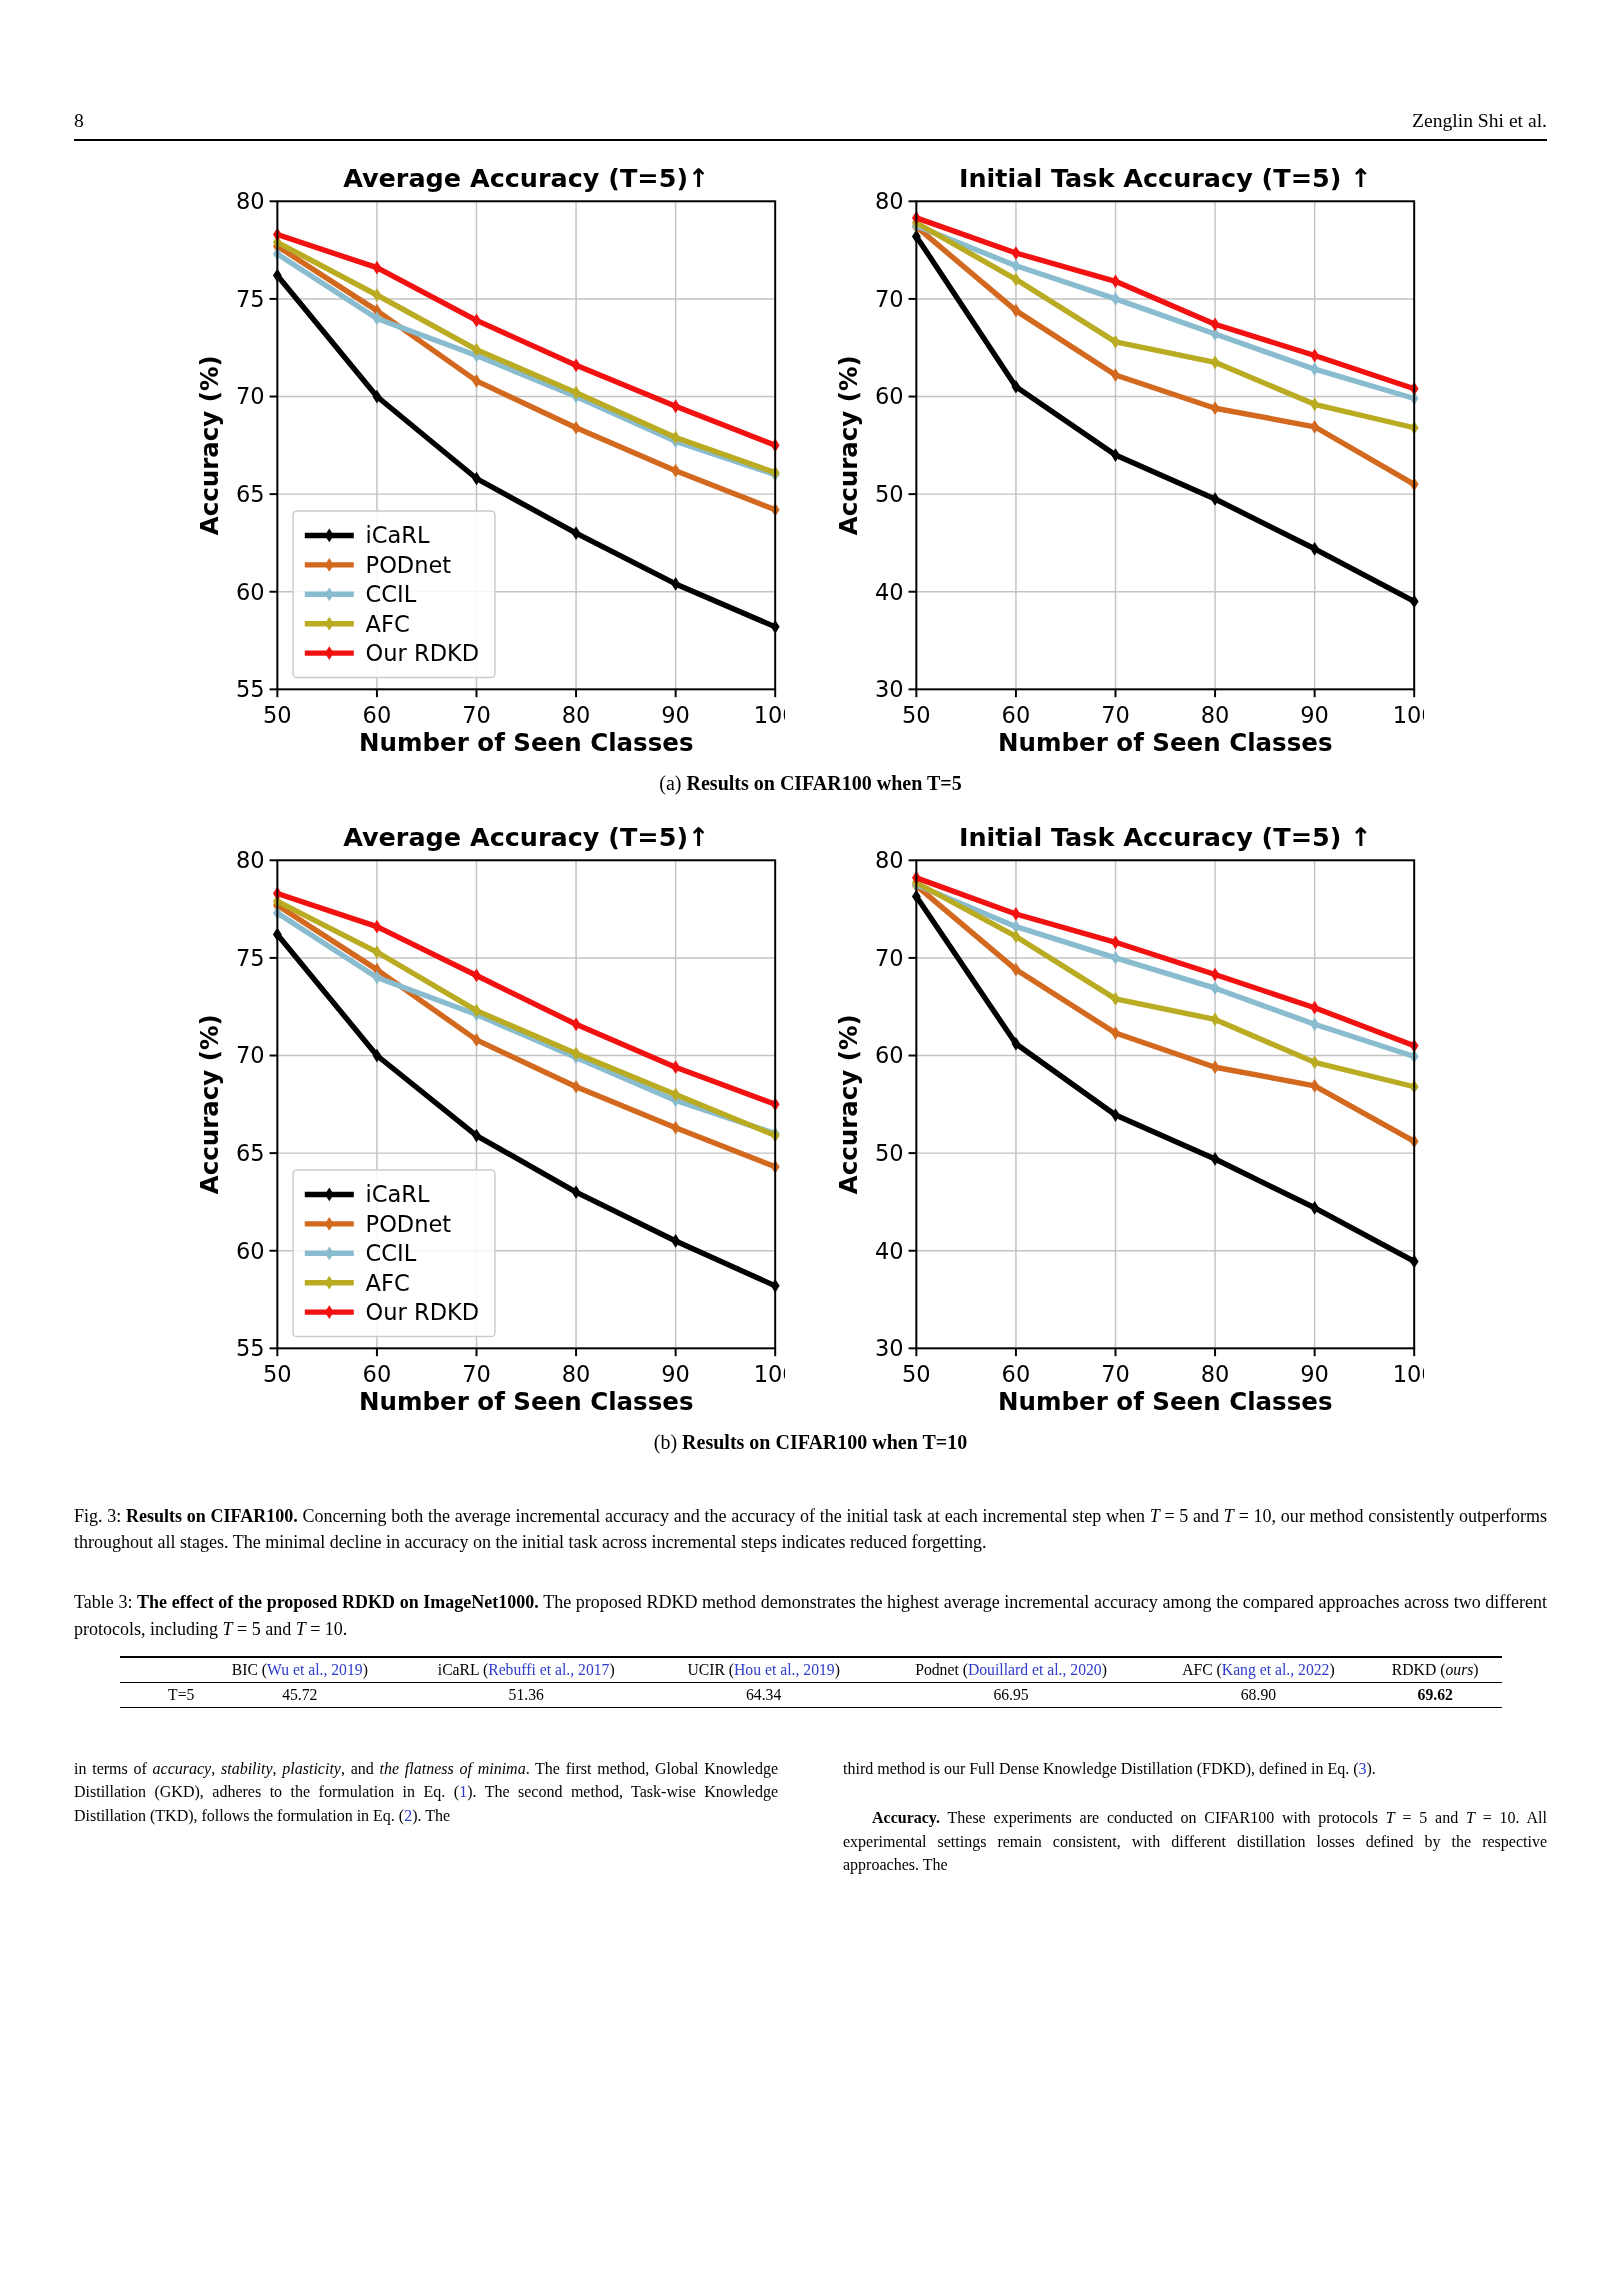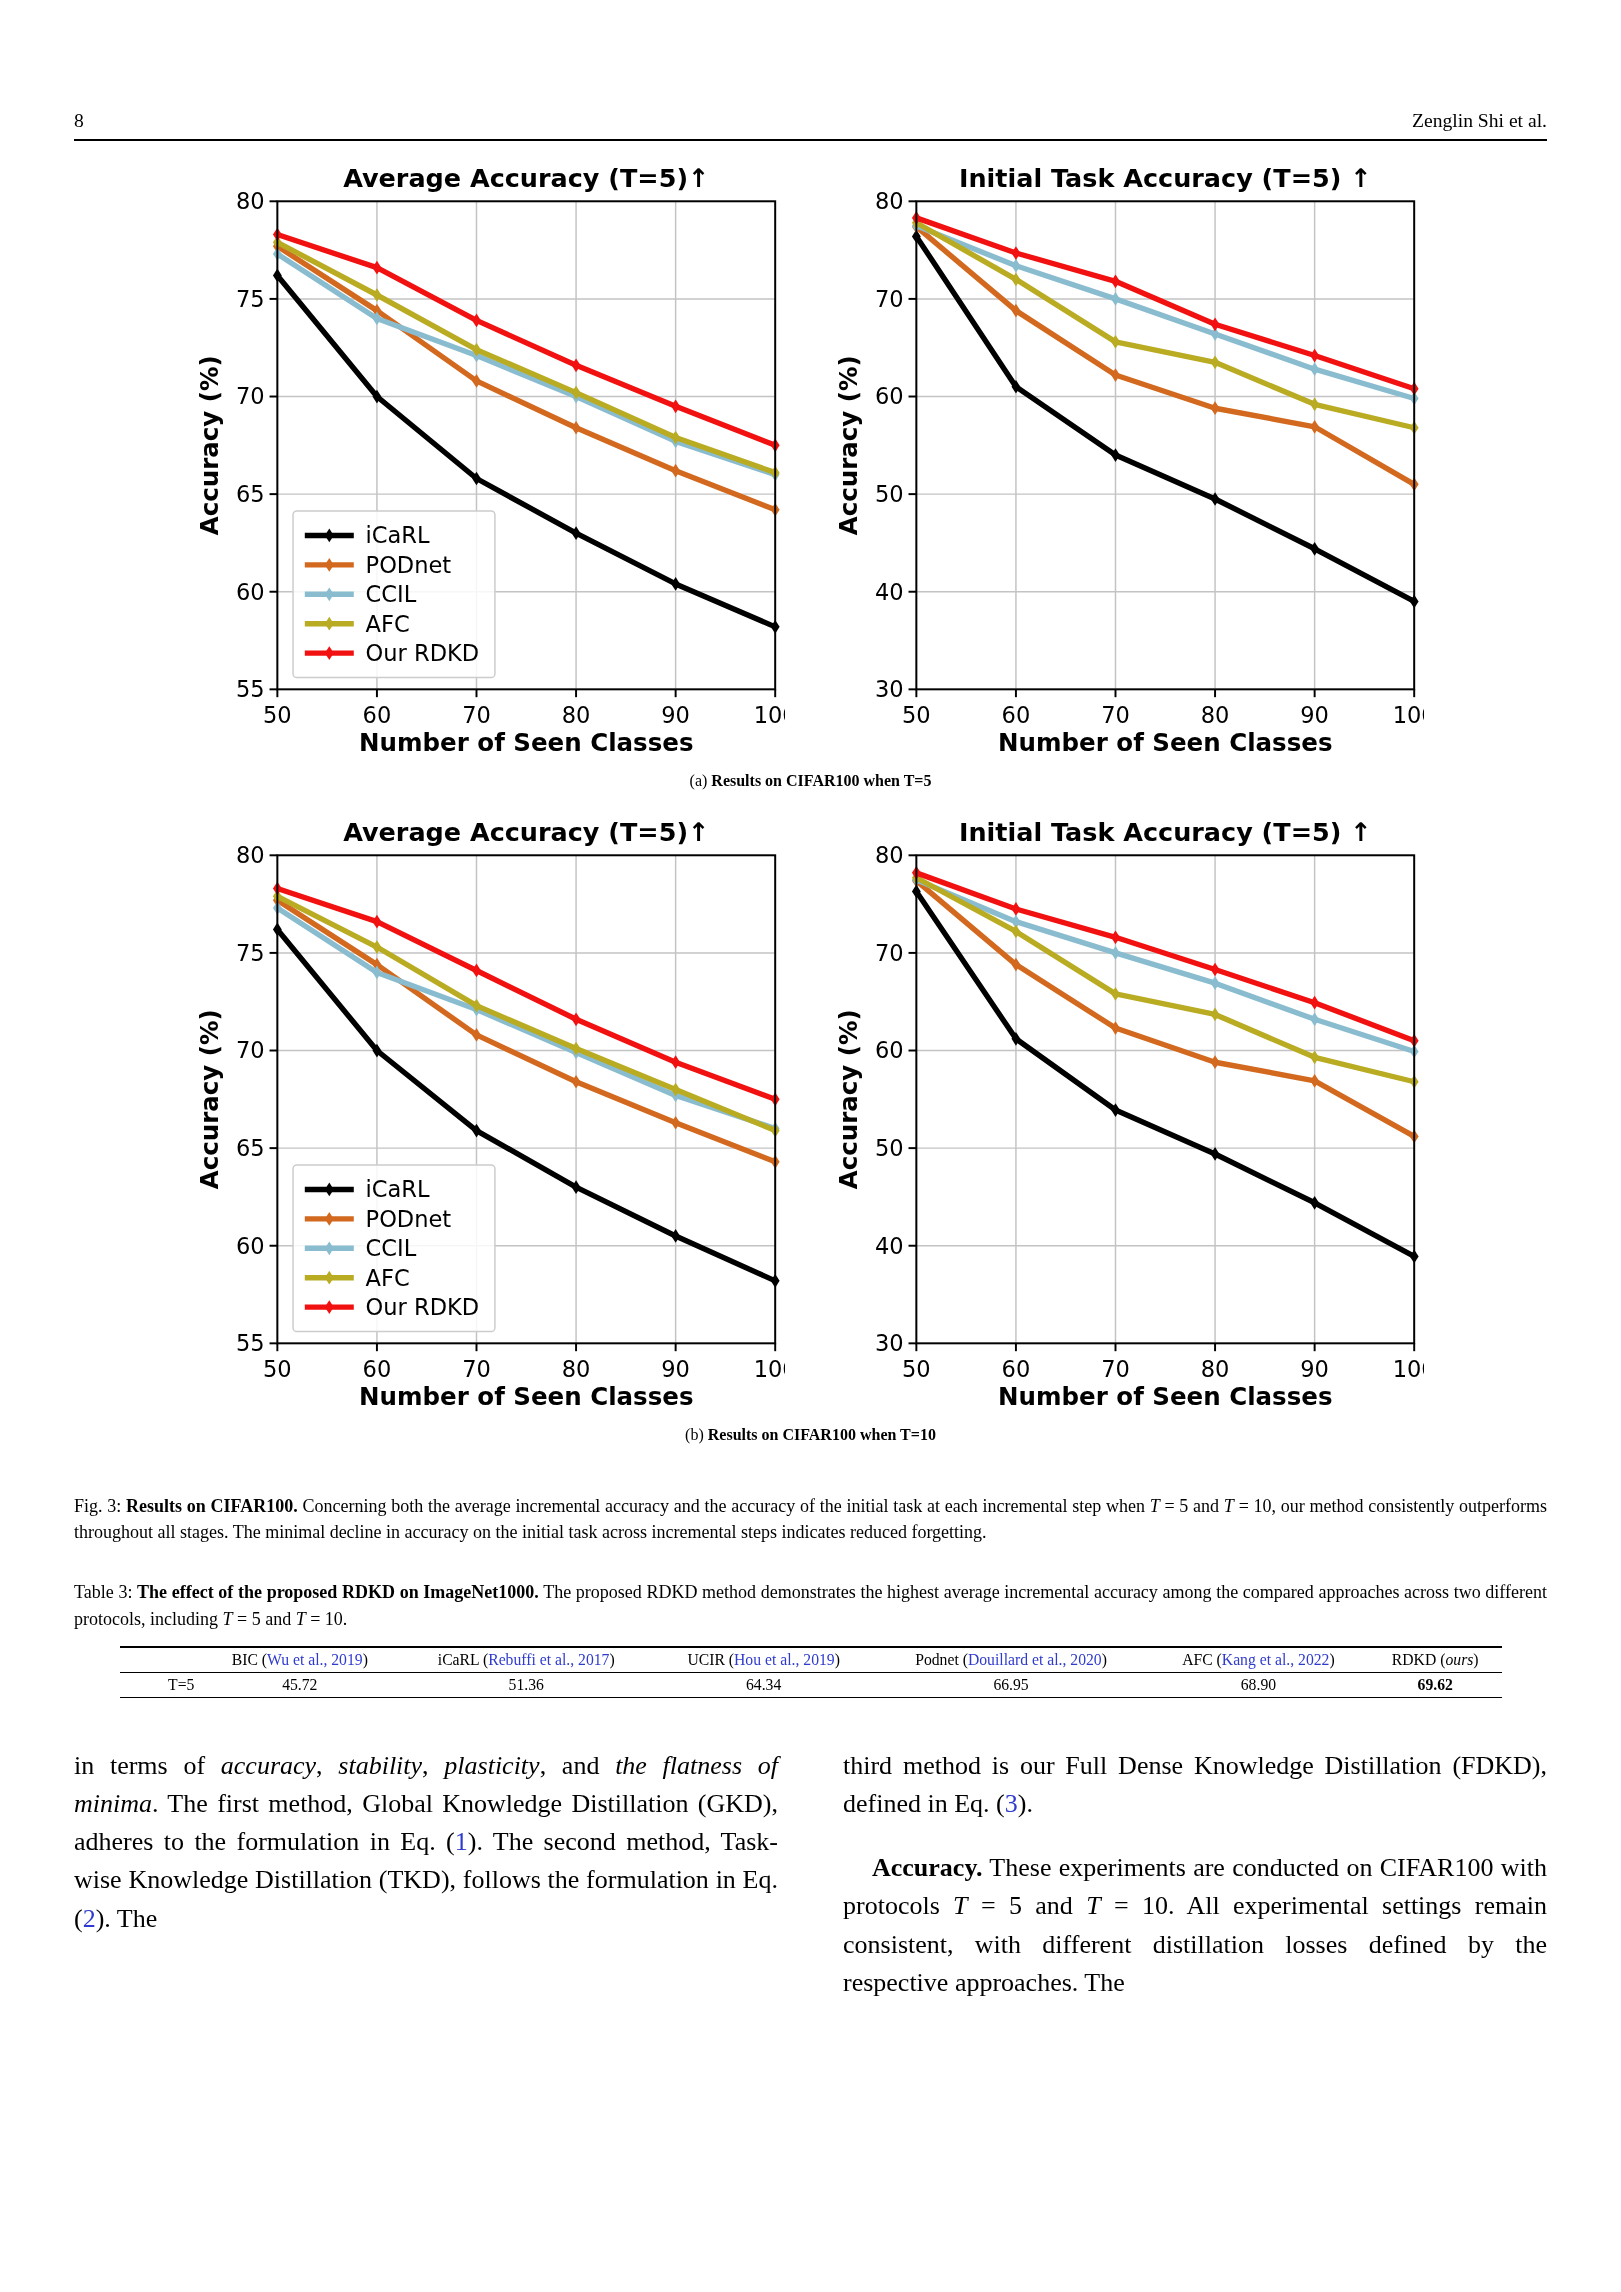--- a/index.html
+++ b/index.html
@@ -11,38 +11,38 @@
   .page{padding:0 74px;}
   .page-header{
     display:flex;justify-content:space-between;align-items:flex-end;
     padding-top:110px;padding-bottom:6.9px;border-bottom:2.5px solid #000;
     font-size:19.6px;
   }
   .figure-block{margin-top:17.6px;display:flex;flex-direction:column;align-items:center;}
   .chart-row{display:flex;justify-content:center;gap:51px;}
   .chart{width:588px;height:606px;}
   svg text{font-family:"DejaVu Sans","Liberation Sans",sans-serif;fill:#000;}
-  .subcaption{font-size:16px;margin:7.8px 0 21.6px 0;text-align:center;}
+  .subcaption{font-size:20px;margin:7.8px 0 21.6px 0;text-align:center;}
   .caption-par{font-size:18px;line-height:1.48;text-align:justify;margin-top:27.4px;}
   .table-caption{margin-top:33px;}
   .rt-b{font-weight:bold;}
   .rt-i{font-style:italic;}
   .rt-cite{color:var(--cite-color,#2e3bcd);}
   table.results{
     border-collapse:collapse;margin:14px auto 0 auto;width:1382px;
     font-size:15.7px;
   }
   table.results{border-top:2.9px solid #000;border-bottom:1.6px solid #000;}
   table.results thead tr{border-bottom:1.6px solid #000;}
   table.results th{font-weight:normal;padding:2.9px 5.9px;text-align:center;white-space:nowrap;}
   table.results td{padding:2.9px 5.9px;text-align:center;}
   table.results th:first-child, table.results td:first-child{text-align:right;width:69px;}
   td.bold{font-weight:bold;}
   .columns{display:flex;gap:65px;margin-top:49px;}
-  .col{flex:1;font-size:26px;line-height:1.47;text-align:justify;}
+  .col{flex:1;font-size:16px;line-height:1.47;text-align:justify;}
   .col p{margin:0;}
   .col p.indent{text-indent:29px;margin-top:26px;}
 </style>
 </head>
 <body>
 
 <div class="page">
 
   <div class="page-header">
     <span>8</span>

